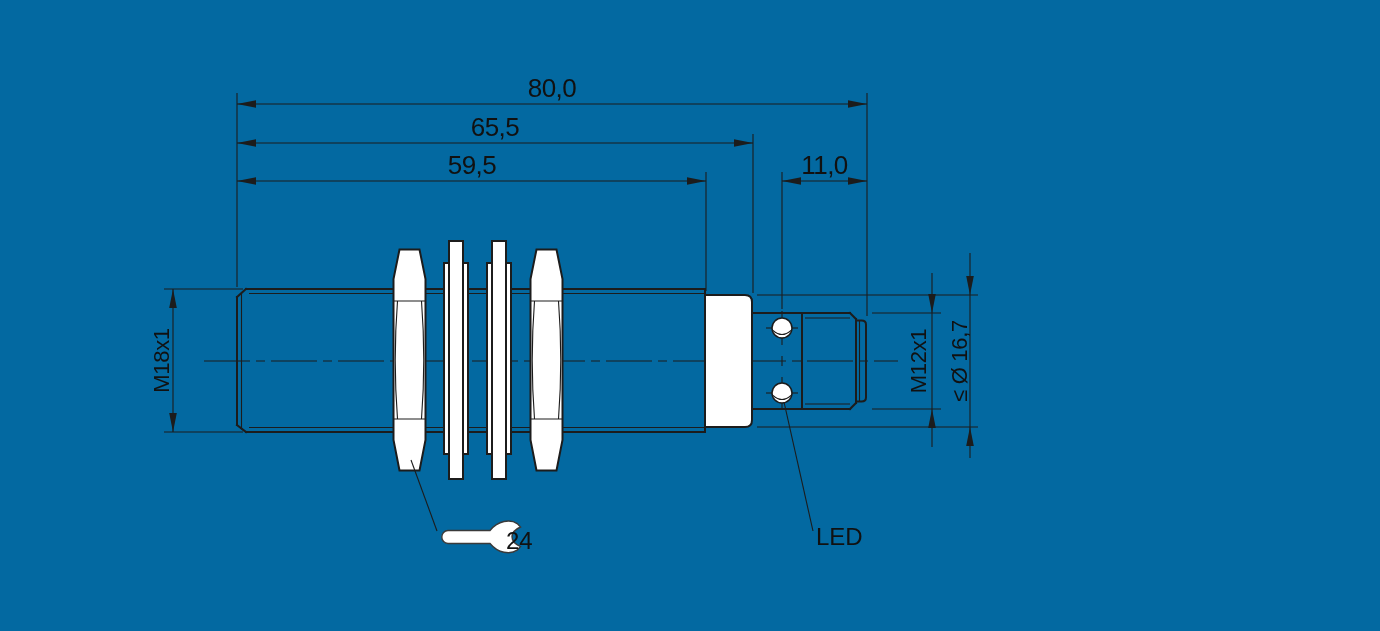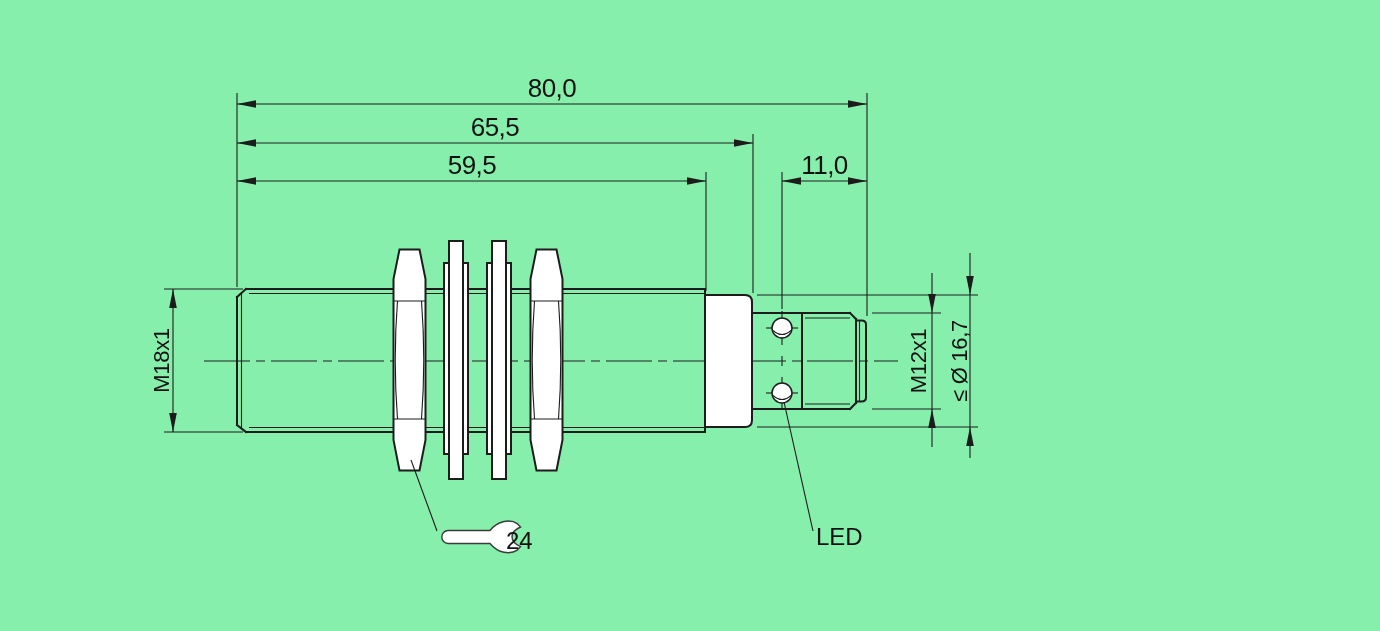--- a/index.html
+++ b/index.html
@@ -4,21 +4,21 @@
 <style>
   html, body {
     margin: 0;
     padding: 0;
     background: #ffffff;
   }
   .canvas {
     position: relative;
     width: 1380px;
     height: 631px;
-    background: #86efac;
+    background: #0369a1;
     overflow: hidden;
   }
   svg { display: block; }
   .outline   { stroke: #1c1c1c; stroke-width: 2;   fill: none; stroke-linecap: square; }
   .outlinef  { stroke: #1c1c1c; stroke-width: 2;   fill: #ffffff; stroke-linejoin: miter; }
   .thin      { stroke: #1c1c1c; stroke-width: 1.1; fill: none; }
   .dimline   { stroke: #1c1c1c; stroke-width: 1.1; fill: none; }
   .arrow     { fill: #1c1c1c; stroke: none; }
   .cline     { stroke: #1c1c1c; stroke-width: 1.1; fill: none; stroke-dasharray: 46 6 9 6; }
   .dimtext   {

